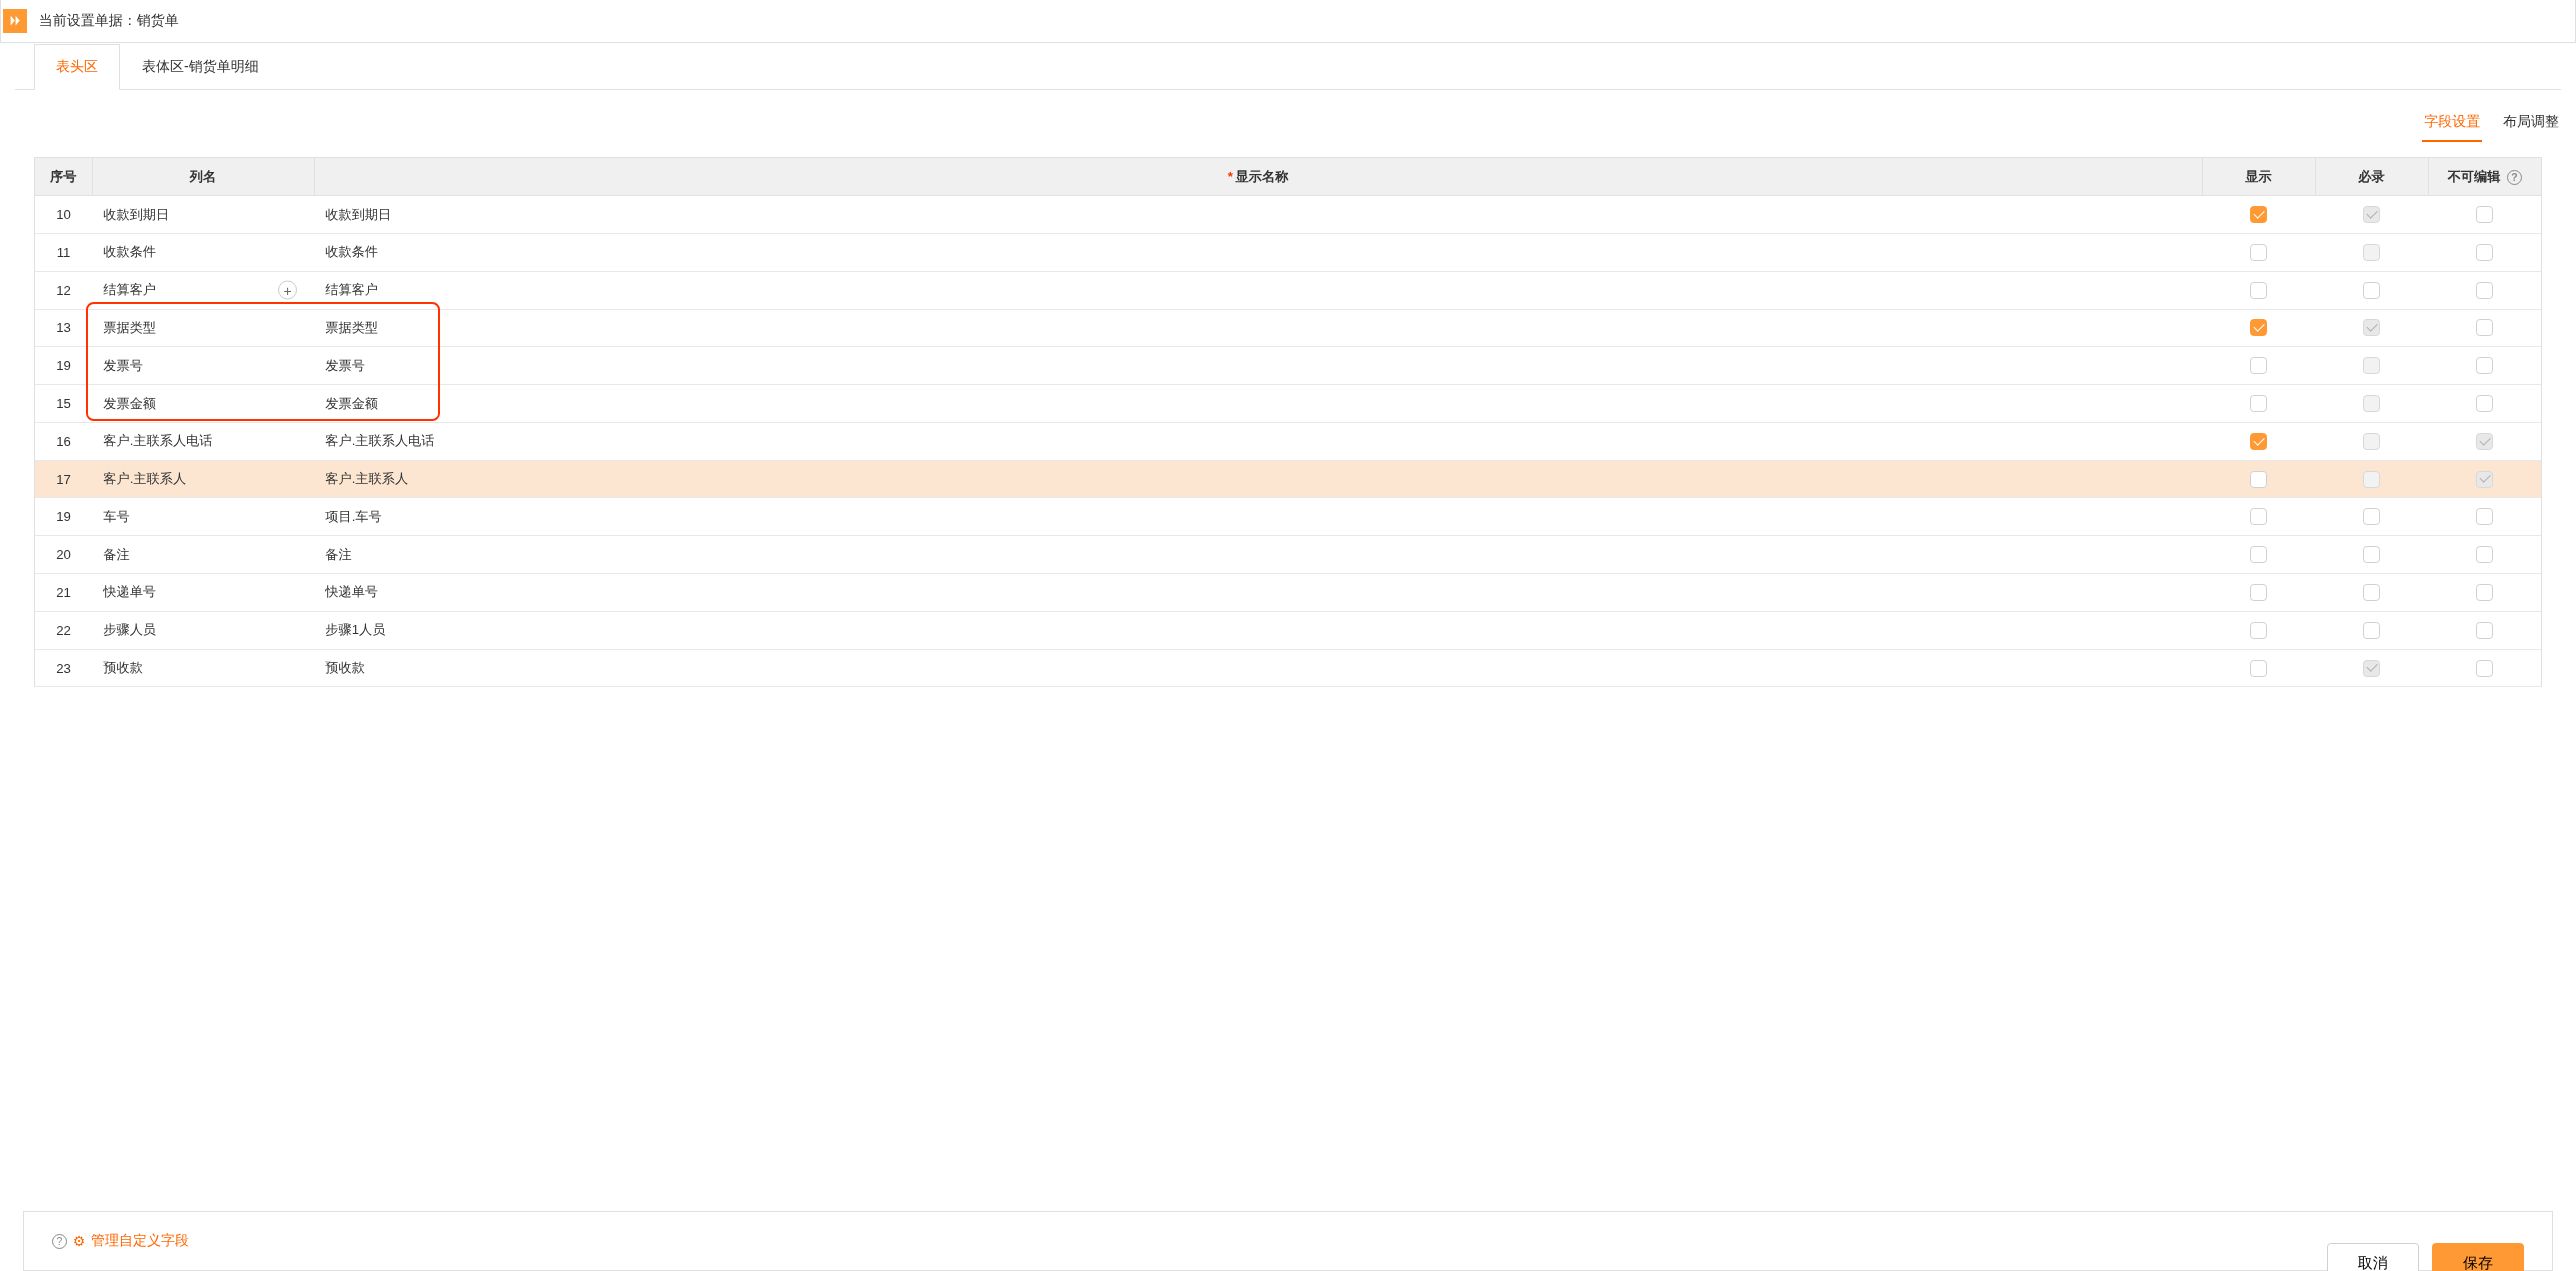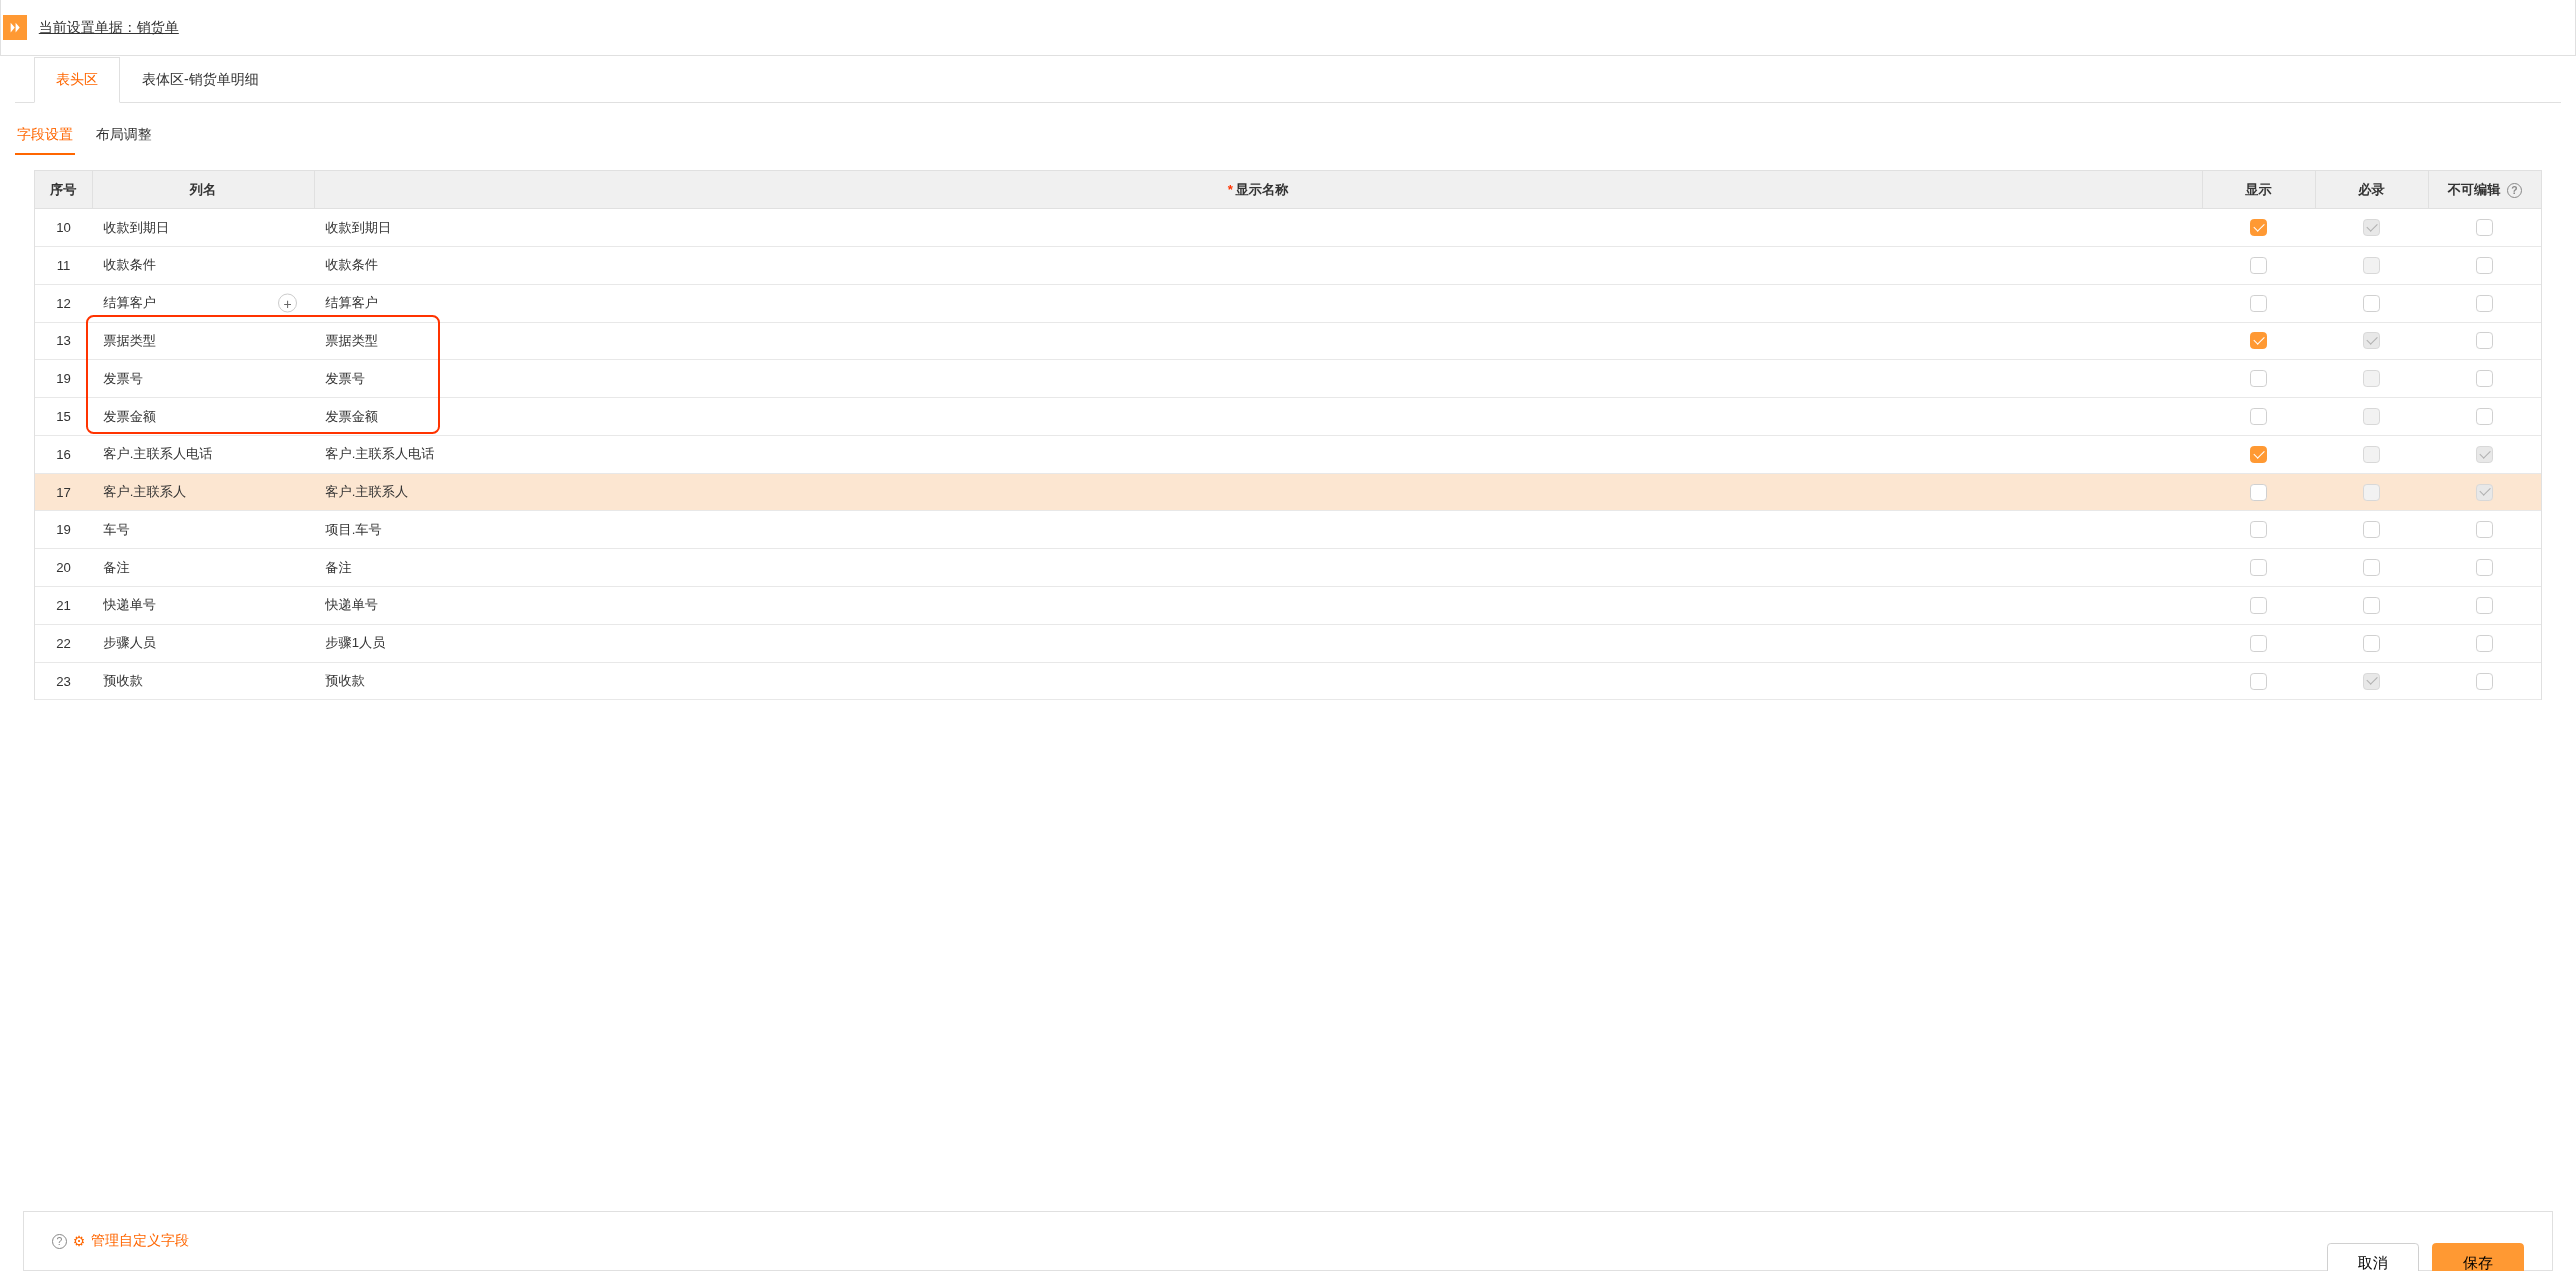--- a/index.html
+++ b/index.html
@@ -14,24 +14,23 @@
       background: #fff;
     }
     .page-container {
       width: 100%;
       min-height: 100vh;
       position: relative;
     }
     .header-bar {
       display: flex;
       align-items: center;
-      height: 56px;
+      height: 43px;
       border: 0.9px solid #e0e0e0;
       border-top: none;
-      text-decoration: underline;
     }
     .toggle-btn {
       width: 24.6px;
       height: 24.6px;
       background: #ff9933;
       display: flex;
       align-items: center;
       justify-content: center;
       cursor: pointer;
       margin-left: 1.9px;
@@ -64,21 +63,21 @@
     }
     .tab-primary.active {
       color: #ff6600;
       border: 0.9px solid #e0e0e0;
       border-bottom: 0.9px solid #fff;
       background: #fff;
     }
     .secondary-tabs-container {
       border-top: 0.9px solid #e0e0e0;
       display: flex;
-      justify-content: flex-start;
+      justify-content: flex-end;
       padding: 17px 0 0 0;
       font-family: Liberation Serif, serif;
     }
     .tabs-secondary {
       display: flex;
       gap: 19px;
     }
     .tab-secondary {
       padding: 5.7px 1.9px 9.4px 1.9px;
       font-size: 14px;

